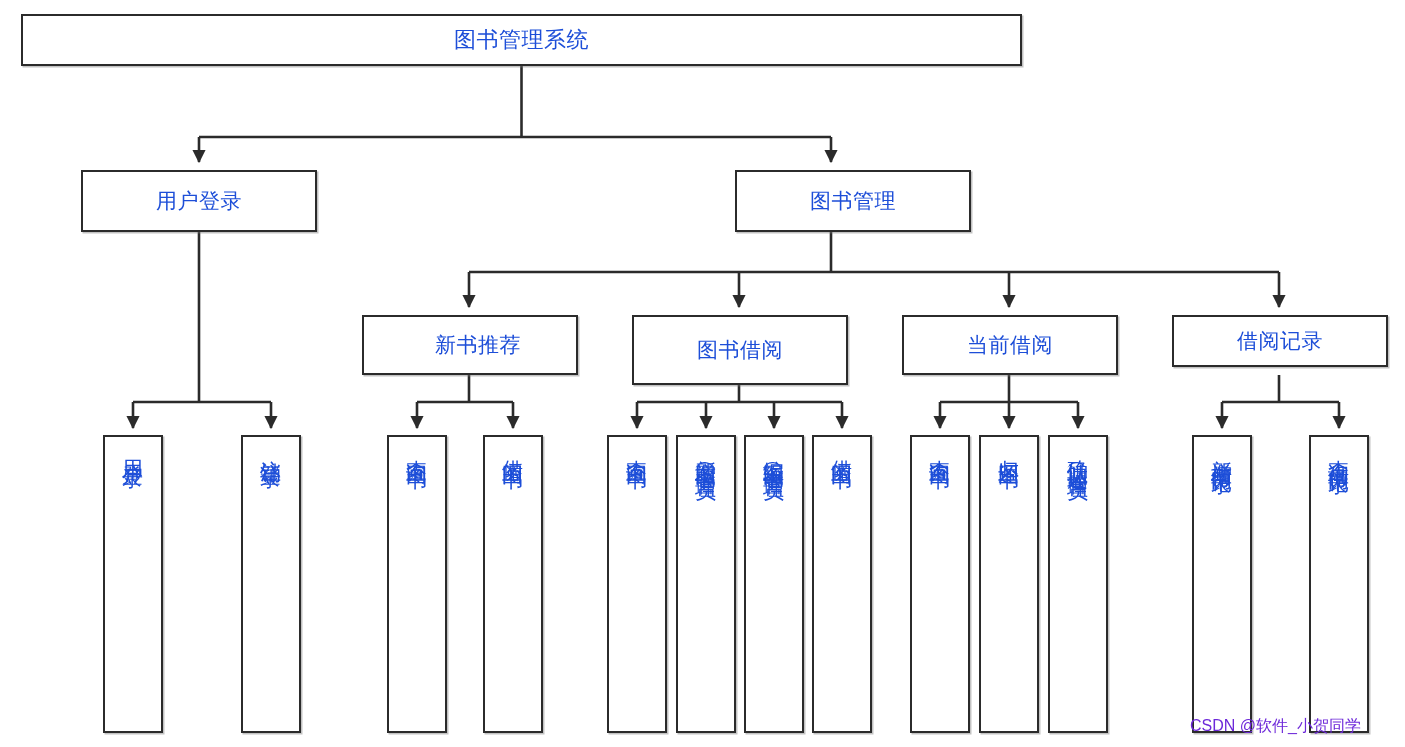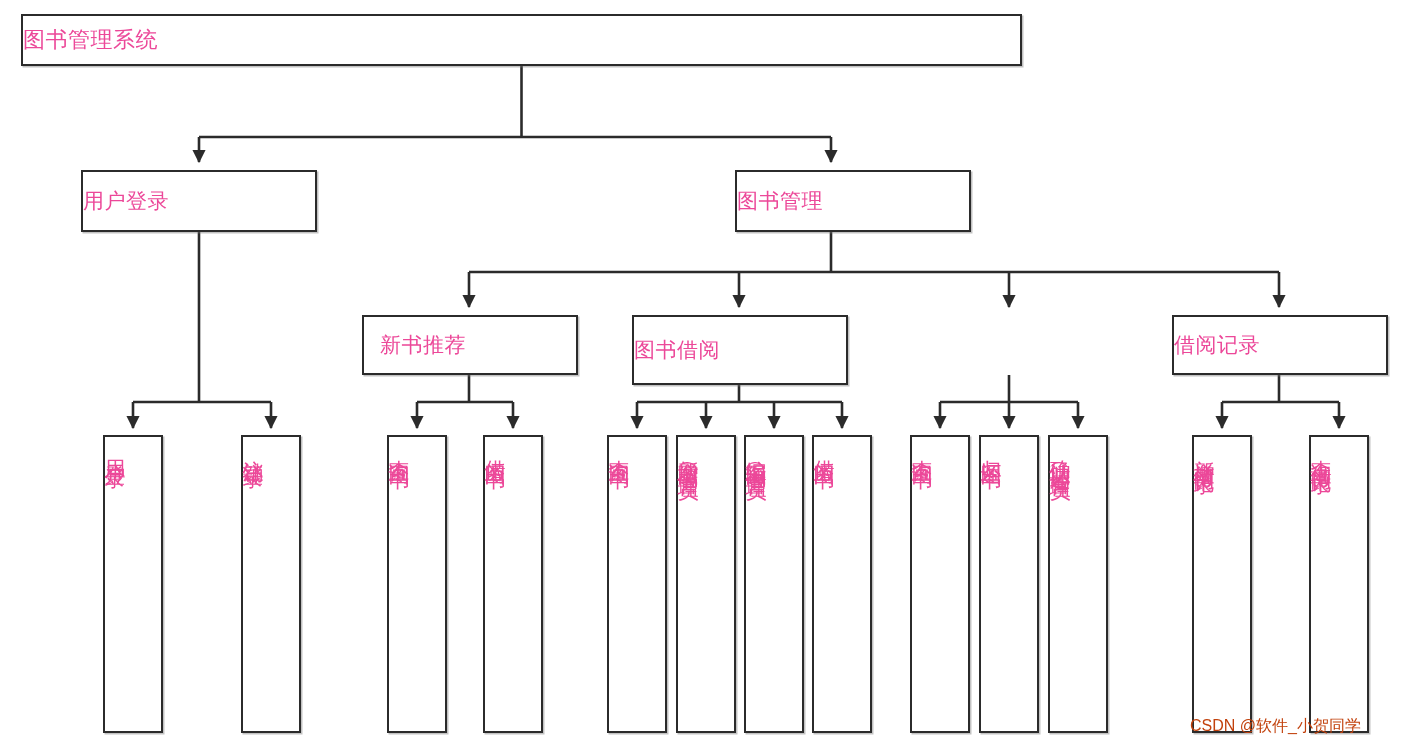--- a/index.html
+++ b/index.html
@@ -26,22 +26,22 @@
     pointer-events: none;
   }
   .node {
     position: absolute;
     box-sizing: border-box;
     background: #ffffff;
     border: 2px solid #2b2b2b;
     box-shadow: 1.5px 1.5px 0 rgba(120,120,120,0.45);
     display: flex;
     align-items: center;
-    justify-content: flex-start;
-    color: #ec4899;
+    justify-content: center;
+    color: #1d4ed8;
   }
   .node .label {
     white-space: nowrap;
     line-height: 1.12;
   }
   .node.h .label {
     font-size: 21px;
     letter-spacing: 0.5px;
   }
   .node.root .label {
@@ -57,21 +57,21 @@
     text-orientation: upright;
     font-size: 21px;
     letter-spacing: 3px;
     line-height: 1;
   }
   .watermark {
     position: absolute;
     left: 1190px;
     top: 716px;
     font-size: 16px;
-    color: #c2410c;
+    color: #6d28d9;
     white-space: nowrap;
     font-family: "Liberation Sans", "DejaVu Sans", sans-serif;
   }
 </style>
 </head>
 <body>
 
 <div id="canvas">
 
   <svg id="edges" viewBox="0 0 1405 747" xmlns="http://www.w3.org/2000/svg">
@@ -134,21 +134,24 @@
   <div class="node h" style="left:711px; top:170px; width:236px; height:62px;margin-left:24px;">
     <span class="label">图书管理</span>
   </div>
 
   <div class="node h" style="left:362px; top:315px; width:216px; height:60px;padding-left:16px;">
     <span class="label">新书推荐</span>
   </div>
   <div class="node h" style="left:632px; top:315px; width:216px; height:70px;">
     <span class="label">图书借阅</span>
   </div>
-  <div class="node h" style="left:1172px; top:315px; width:216px; height:60px;">
+  <div class="node h" style="left:902px; top:315px; width:216px; height:60px;">
+    <span class="label">当前借阅</span>
+  </div>
+  <div class="node h" style="left:1172px; top:315px; width:216px; height:52px;">
     <span class="label">借阅记录</span>
   </div>
 
   <div class="node v" style="left:103px; top:435px; width:60px; height:298px;">
     <span class="label">用户登录</span>
   </div>
   <div class="node v" style="left:241px; top:435px; width:60px; height:298px;">
     <span class="label">注销登录</span>
   </div>
 

